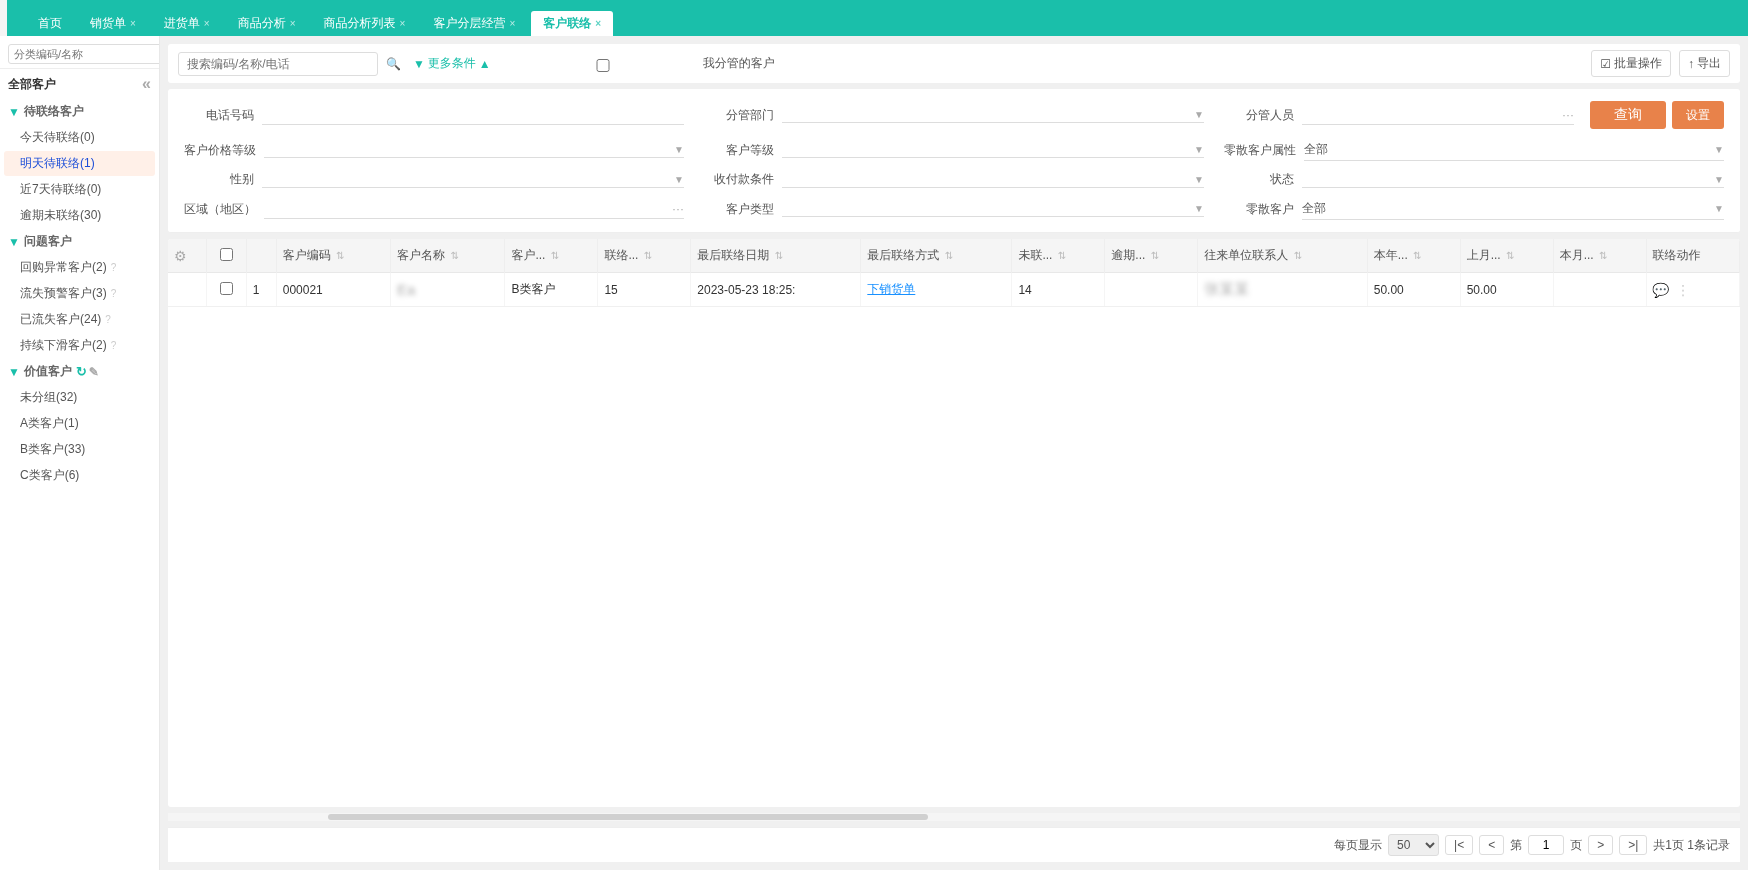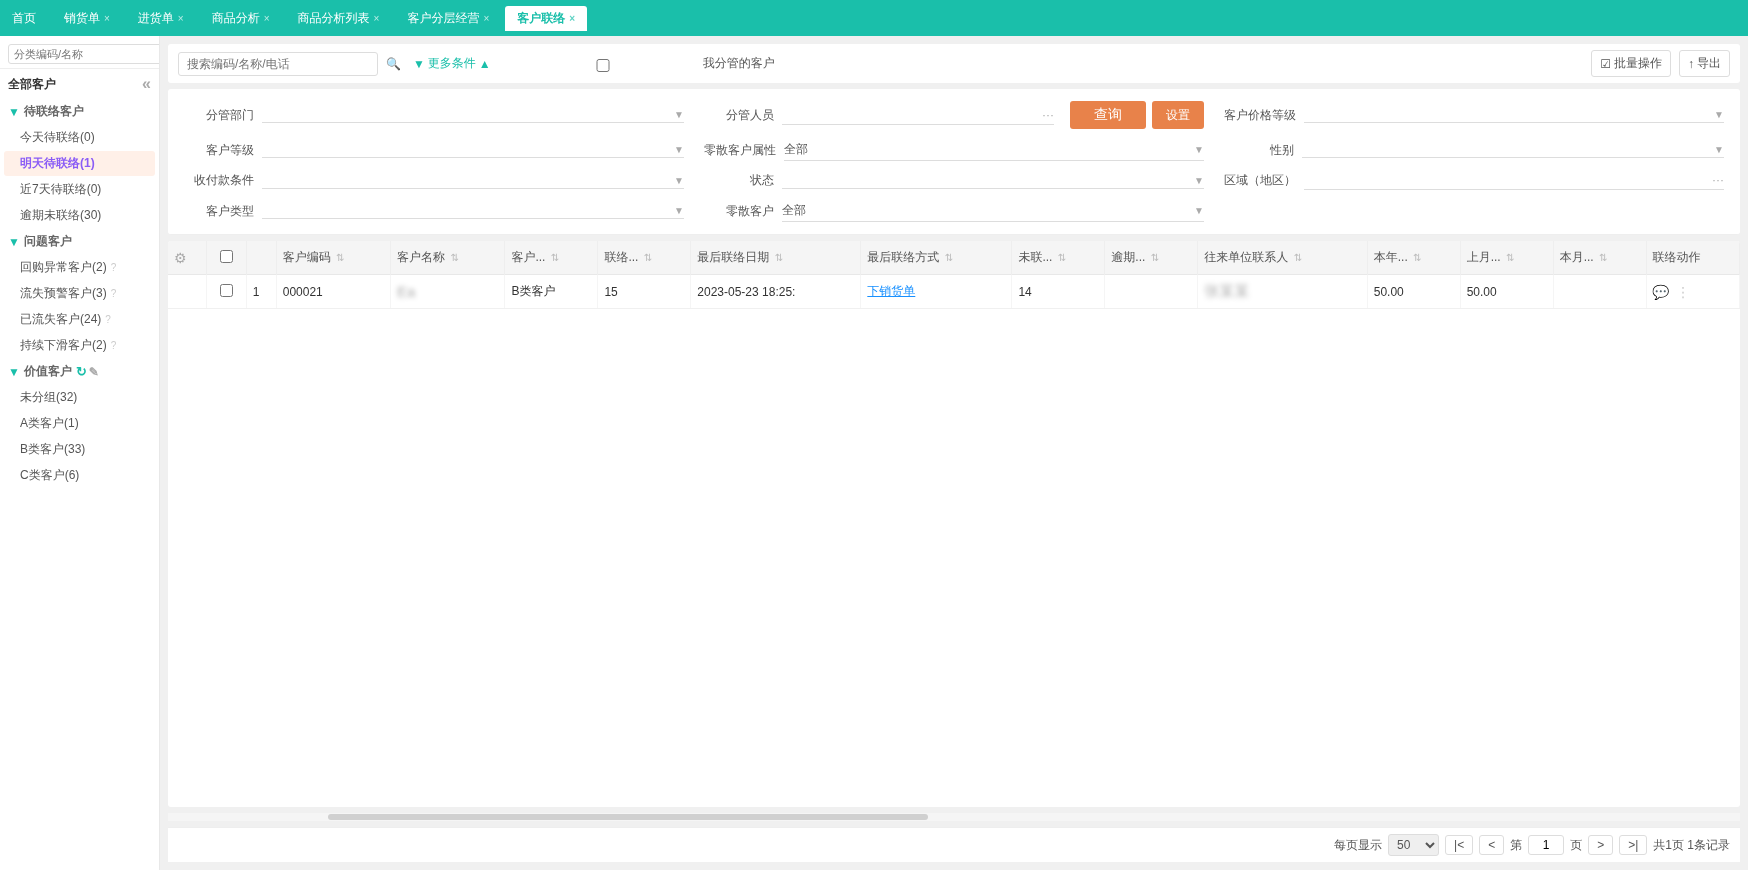--- a/index.html
+++ b/index.html
@@ -1,25 +1,26 @@
 <!DOCTYPE html>
 <html><head>
   <meta charset="utf-8">
   <style>
     * { box-sizing: border-box; margin: 0; padding: 0; font-family: "Microsoft YaHei", "PingFang SC", Arial, sans-serif; font-size: 12px; }
     body { background: #f5f5f5; overflow: hidden; }
 
     
     .top-nav {
       display: flex;
-      align-items: center;
+      align-items: flex-end;
       background: #1abfaa;
       height: 36px;
-      padding: 0 0;
+      padding: 0 19px;
       gap: 4px;
+      margin-left: 7px;
     }
     .nav-item {
       color: #fff;
       padding: 4px 12px;
       cursor: pointer;
       border-radius: 3px 3px 0 0;
       white-space: nowrap;
       font-size: 13px;
       display: flex;
       align-items: center;
@@ -88,21 +89,21 @@
       padding: 4px 8px 4px 16px;
       color: #555;
       cursor: pointer;
       display: flex;
       align-items: center;
       gap: 2px;
       font-size: 12px;
       border-radius: 3px;
       margin: 1px 4px;
     }
-    .sidebar-item.active { background: #fff0e8; color: #8b5cf6; font-weight: bold; }
+    .sidebar-item.active { background: #fff0e8; color: #1d4ed8; font-weight: normal; }
     .sidebar-item .help-icon { color: #ccc; font-size: 10px; margin-left: 2px; }
 
     
     .content-area {
       flex: 1;
       display: flex;
       flex-direction: column;
       overflow: hidden;
       padding: 8px;
       gap: 6px;
@@ -453,20 +454,26 @@
         <span>批量操作</span>
       </button>
       <button class="action-btn">
         <span>↑</span>
         <span>导出</span>
       </button>
     </div>
 
     <div class="filter-panel">
 
+      <div class="filter-row">
+        <span class="filter-label">电话号码</span>
+        <div class="filter-input-wrap">
+          <input type="text" style="">
+        </div>
+      </div>
       <div class="filter-row">
         <span class="filter-label">分管部门</span>
         <div class="filter-select">
           <span></span>
           <span class="caret">▼</span>
         </div>
       </div>
       <div class="filter-row">
         <span class="filter-label">分管人员</span>
         <div class="filter-select-more">

